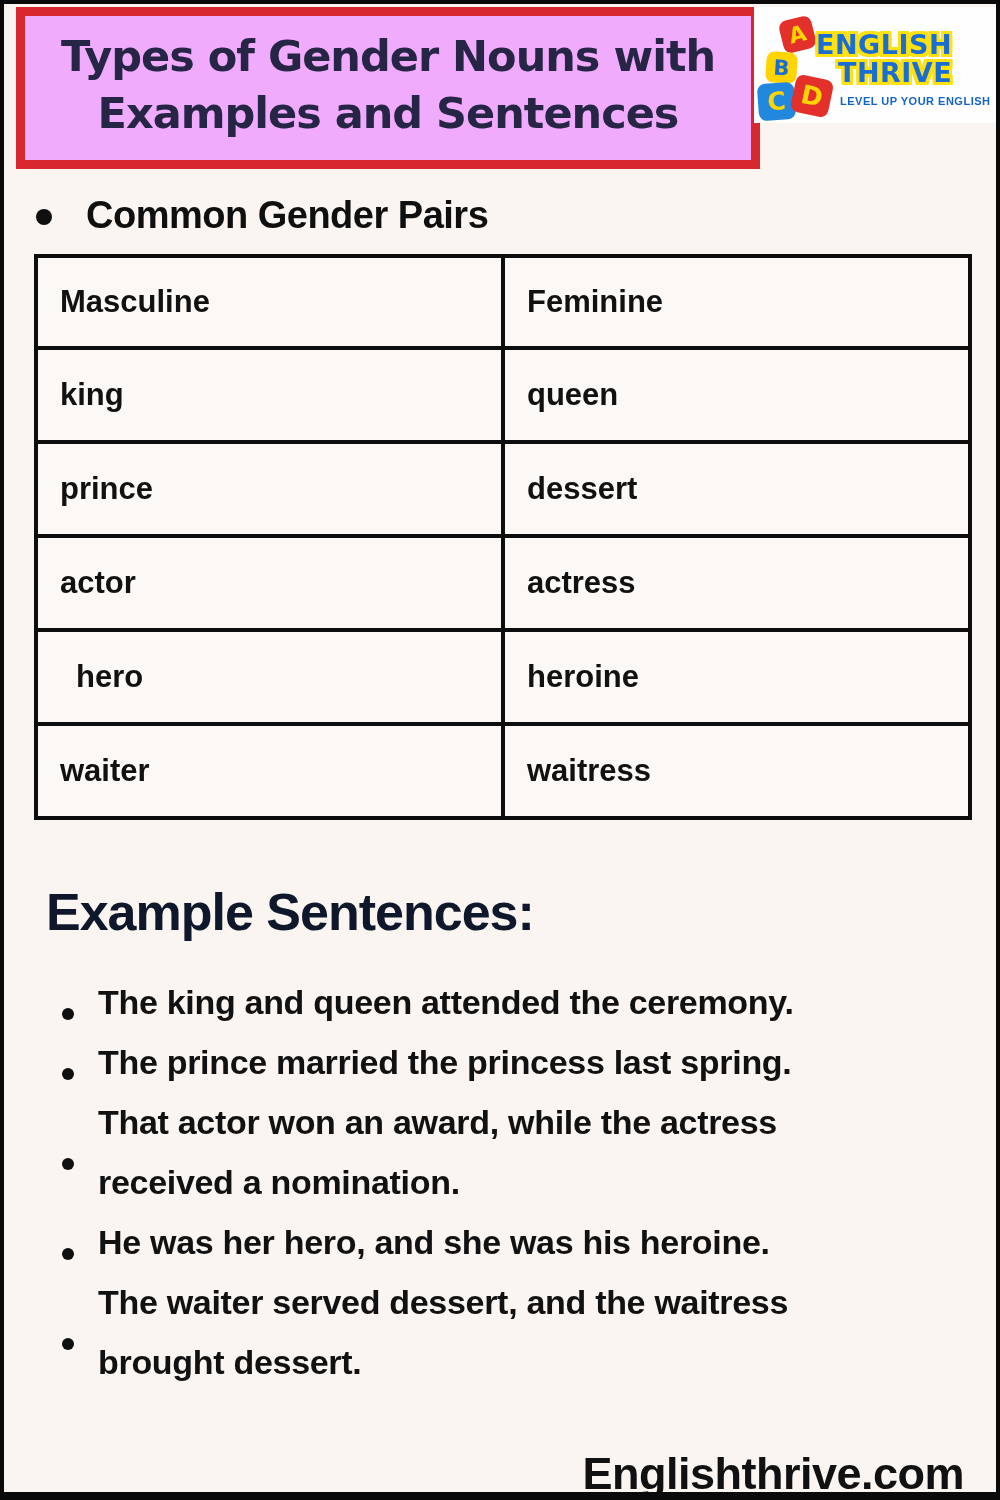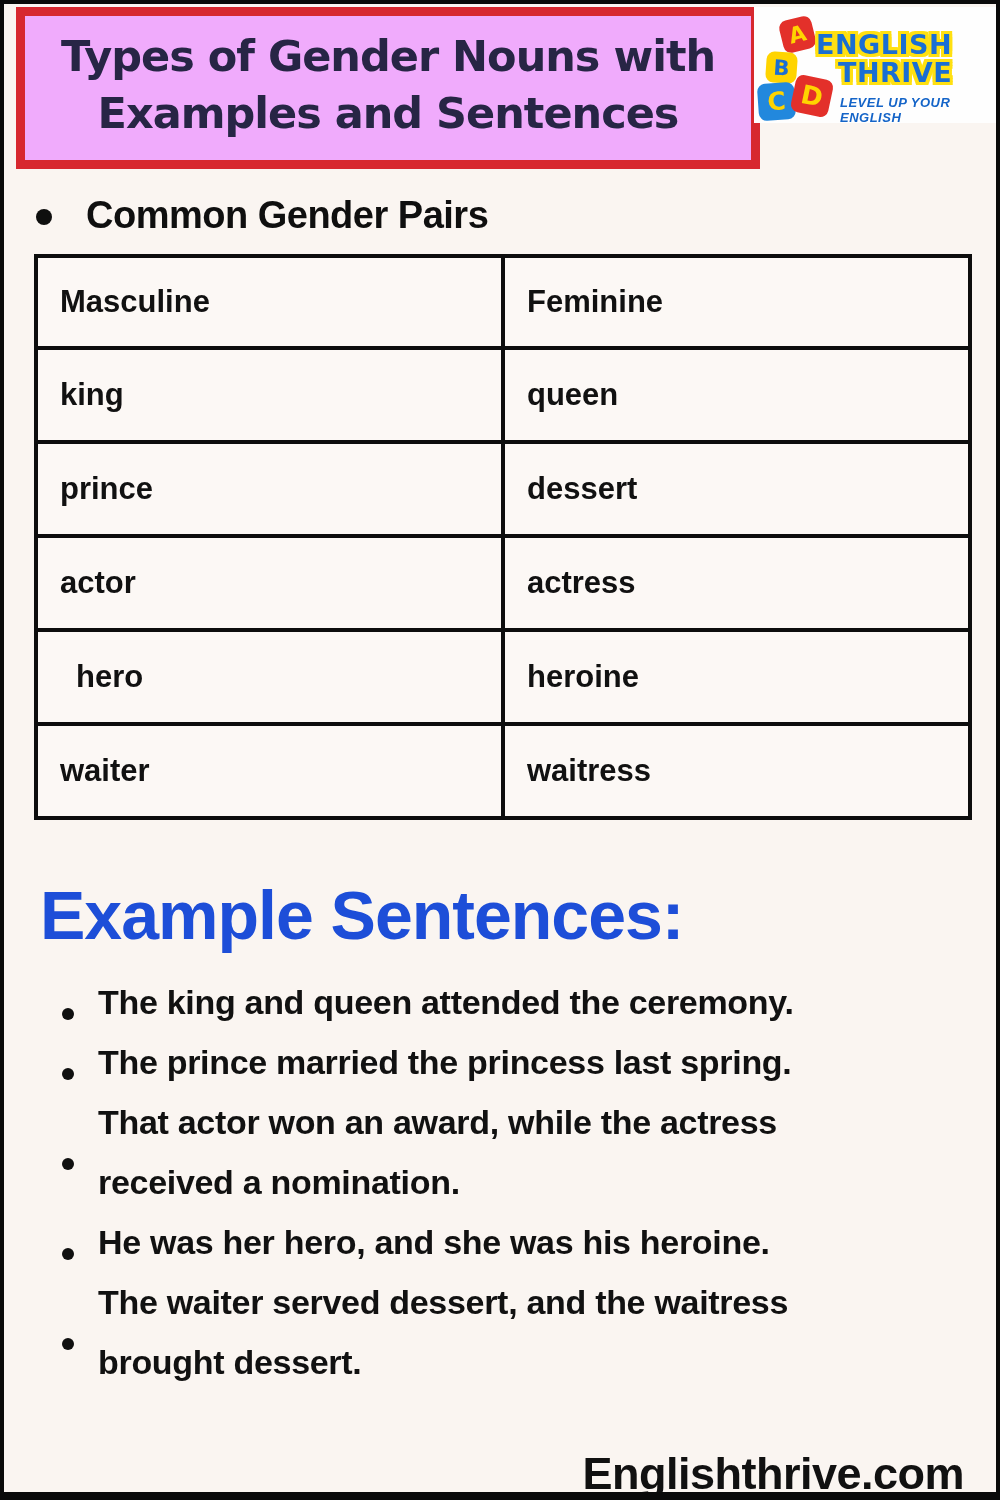--- a/index.html
+++ b/index.html
@@ -63,21 +63,21 @@
     text-shadow:
       -3px -3px 0 #ffe011, 3px -3px 0 #ffe011,
       -3px  3px 0 #ffe011, 3px  3px 0 #ffe011,
       -3px  0   0 #ffe011, 3px  0   0 #ffe011,
        0   -3px 0 #ffe011, 0    3px 0 #ffe011;
   }
   .logo-name.l1{left:62px;top:22px;}
   .logo-name.l2{left:84px;top:50px;}
   .logo-tagline{
     position:absolute;left:86px;top:88px;
-    font-size:13px;font-weight:bold;font-style:italic;
+    font-size:11px;font-weight:bold;
     letter-spacing:0.5px;
     color:#1464c8;
   }
 
   
   .section-heading{
     position:absolute;left:32px;top:190px;
     display:flex;align-items:flex-start;
   }
   .section-dot{
@@ -107,22 +107,22 @@
     text-align:left;
     vertical-align:middle;
     font-size:31px;font-weight:bold;color:#111111;
   }
   .gender-table th{height:92px;}
   .gender-table td.indent{padding-left:38px;}
 
   
   .examples-title{
     position:absolute;left:28px;top:864px;
-    margin:8px;
-    font-size:68px;font-weight:bold;color:#1d4ed8;
+    margin:14px;
+    font-size:52px;font-weight:bold;color:#0f172a;
     letter-spacing:-1px;
   }
   .sentences{
     position:absolute;left:58px;top:968px;
     width:900px;
   }
   .sent{
     display:flex;align-items:center;
   }
   .sent-dot{

